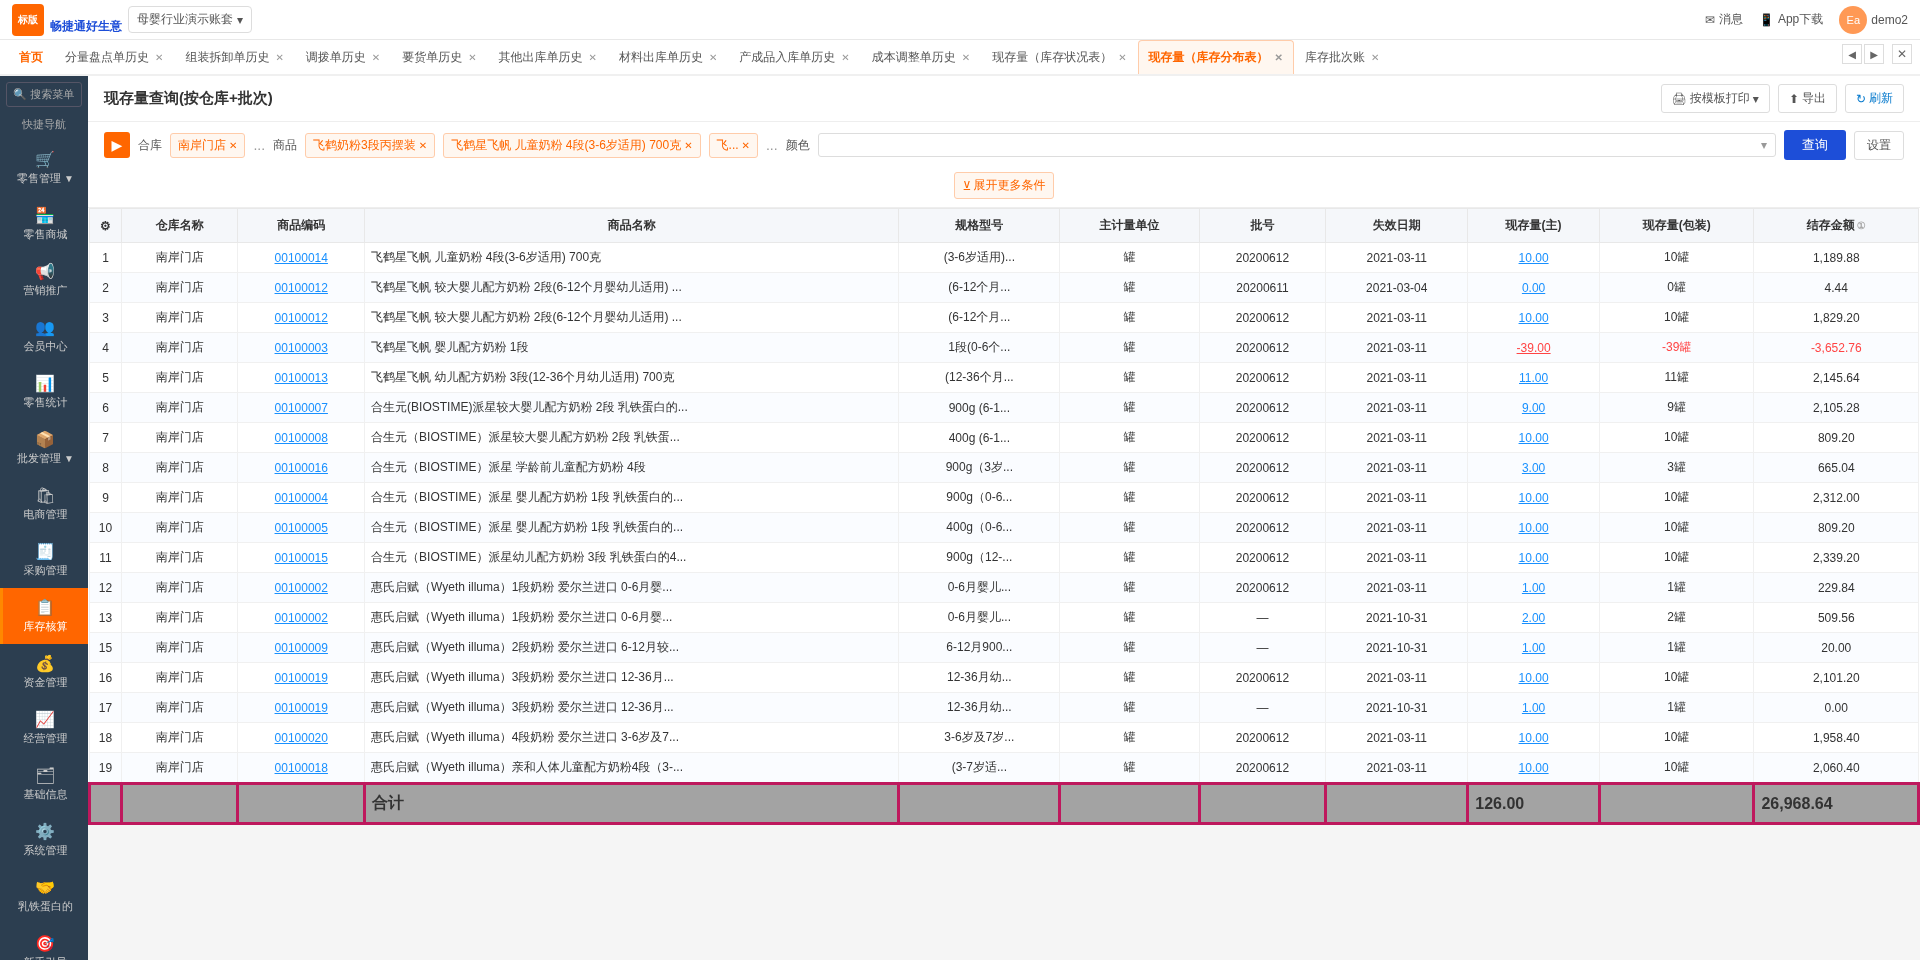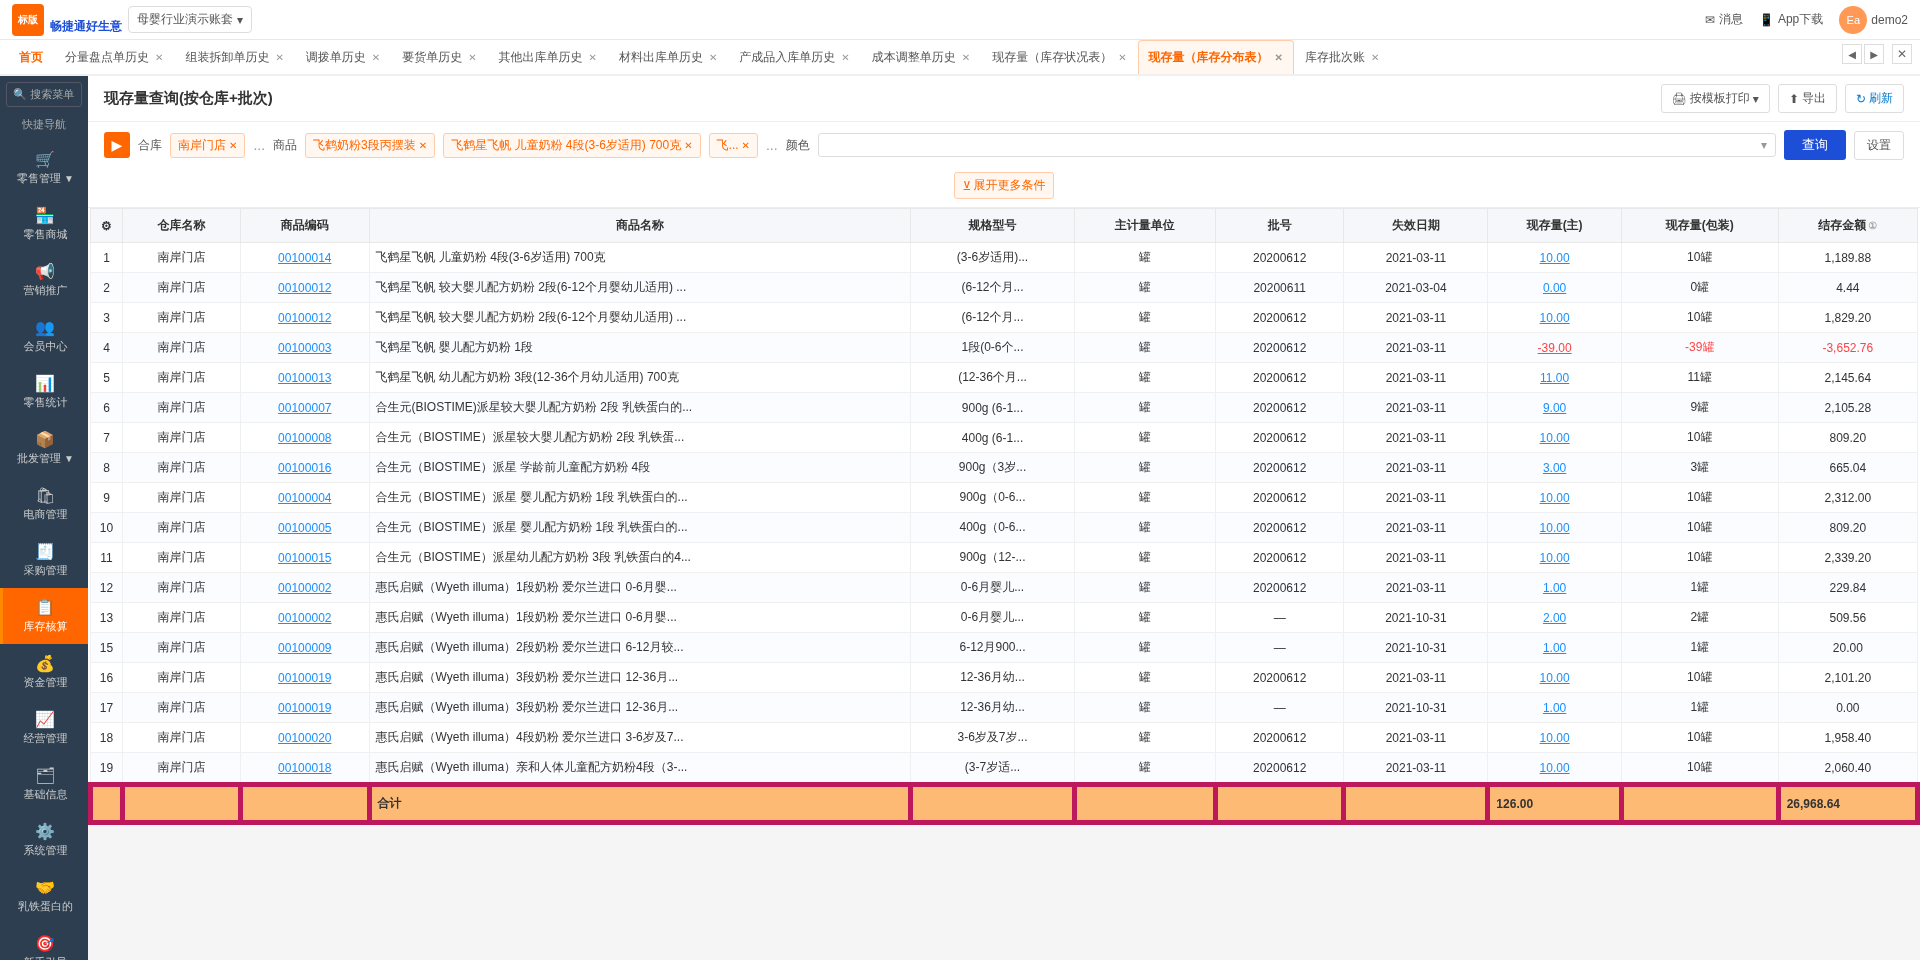--- a/index.html
+++ b/index.html
@@ -66,21 +66,21 @@
     
     .table-container { flex: 1; overflow: auto; padding: 0 0 0 0; }
     table { width: 100%; border-collapse: collapse; background: #fff; }
     thead th { background: #f5f7fa; color: #333; font-weight: bold; font-size: 12px; padding: 8px 6px; text-align: center; border: 1px solid #e8e8e8; position: sticky; top: 0; z-index: 2; white-space: nowrap; }
     tbody td { font-size: 12px; padding: 6px 6px; text-align: center; border: 1px solid #f0f0f0; color: #333; white-space: nowrap; }
     tbody tr:nth-child(even) { background: #fafcff; }
     .td-left { text-align: left; }
     .td-name { text-align: left; max-width: 280px; overflow: hidden; text-overflow: ellipsis; }
     .link-blue { color: #1890ff; text-decoration: underline; cursor: pointer; }
     .red-text { color: #ff4444; }
-    .footer-row td { background: #fdba74; font-weight: bold; font-size: 12px; padding: 8px 6px; border: 5px solid #be185d; }
+    .footer-row td { background: #a3a3a3; font-weight: bold; font-size: 16px; padding: 8px 6px; border: 3px solid #be185d; }
     .info-icon { font-size: 10px; color: #aaa; cursor: pointer; display: inline; margin-left: 2px; }
   </style>
 </head>
 <body>
 
 <div class="top-bar">
   <div class="logo-area">
     <div class="logo-box">
       <span>标版</span>
     </div>

